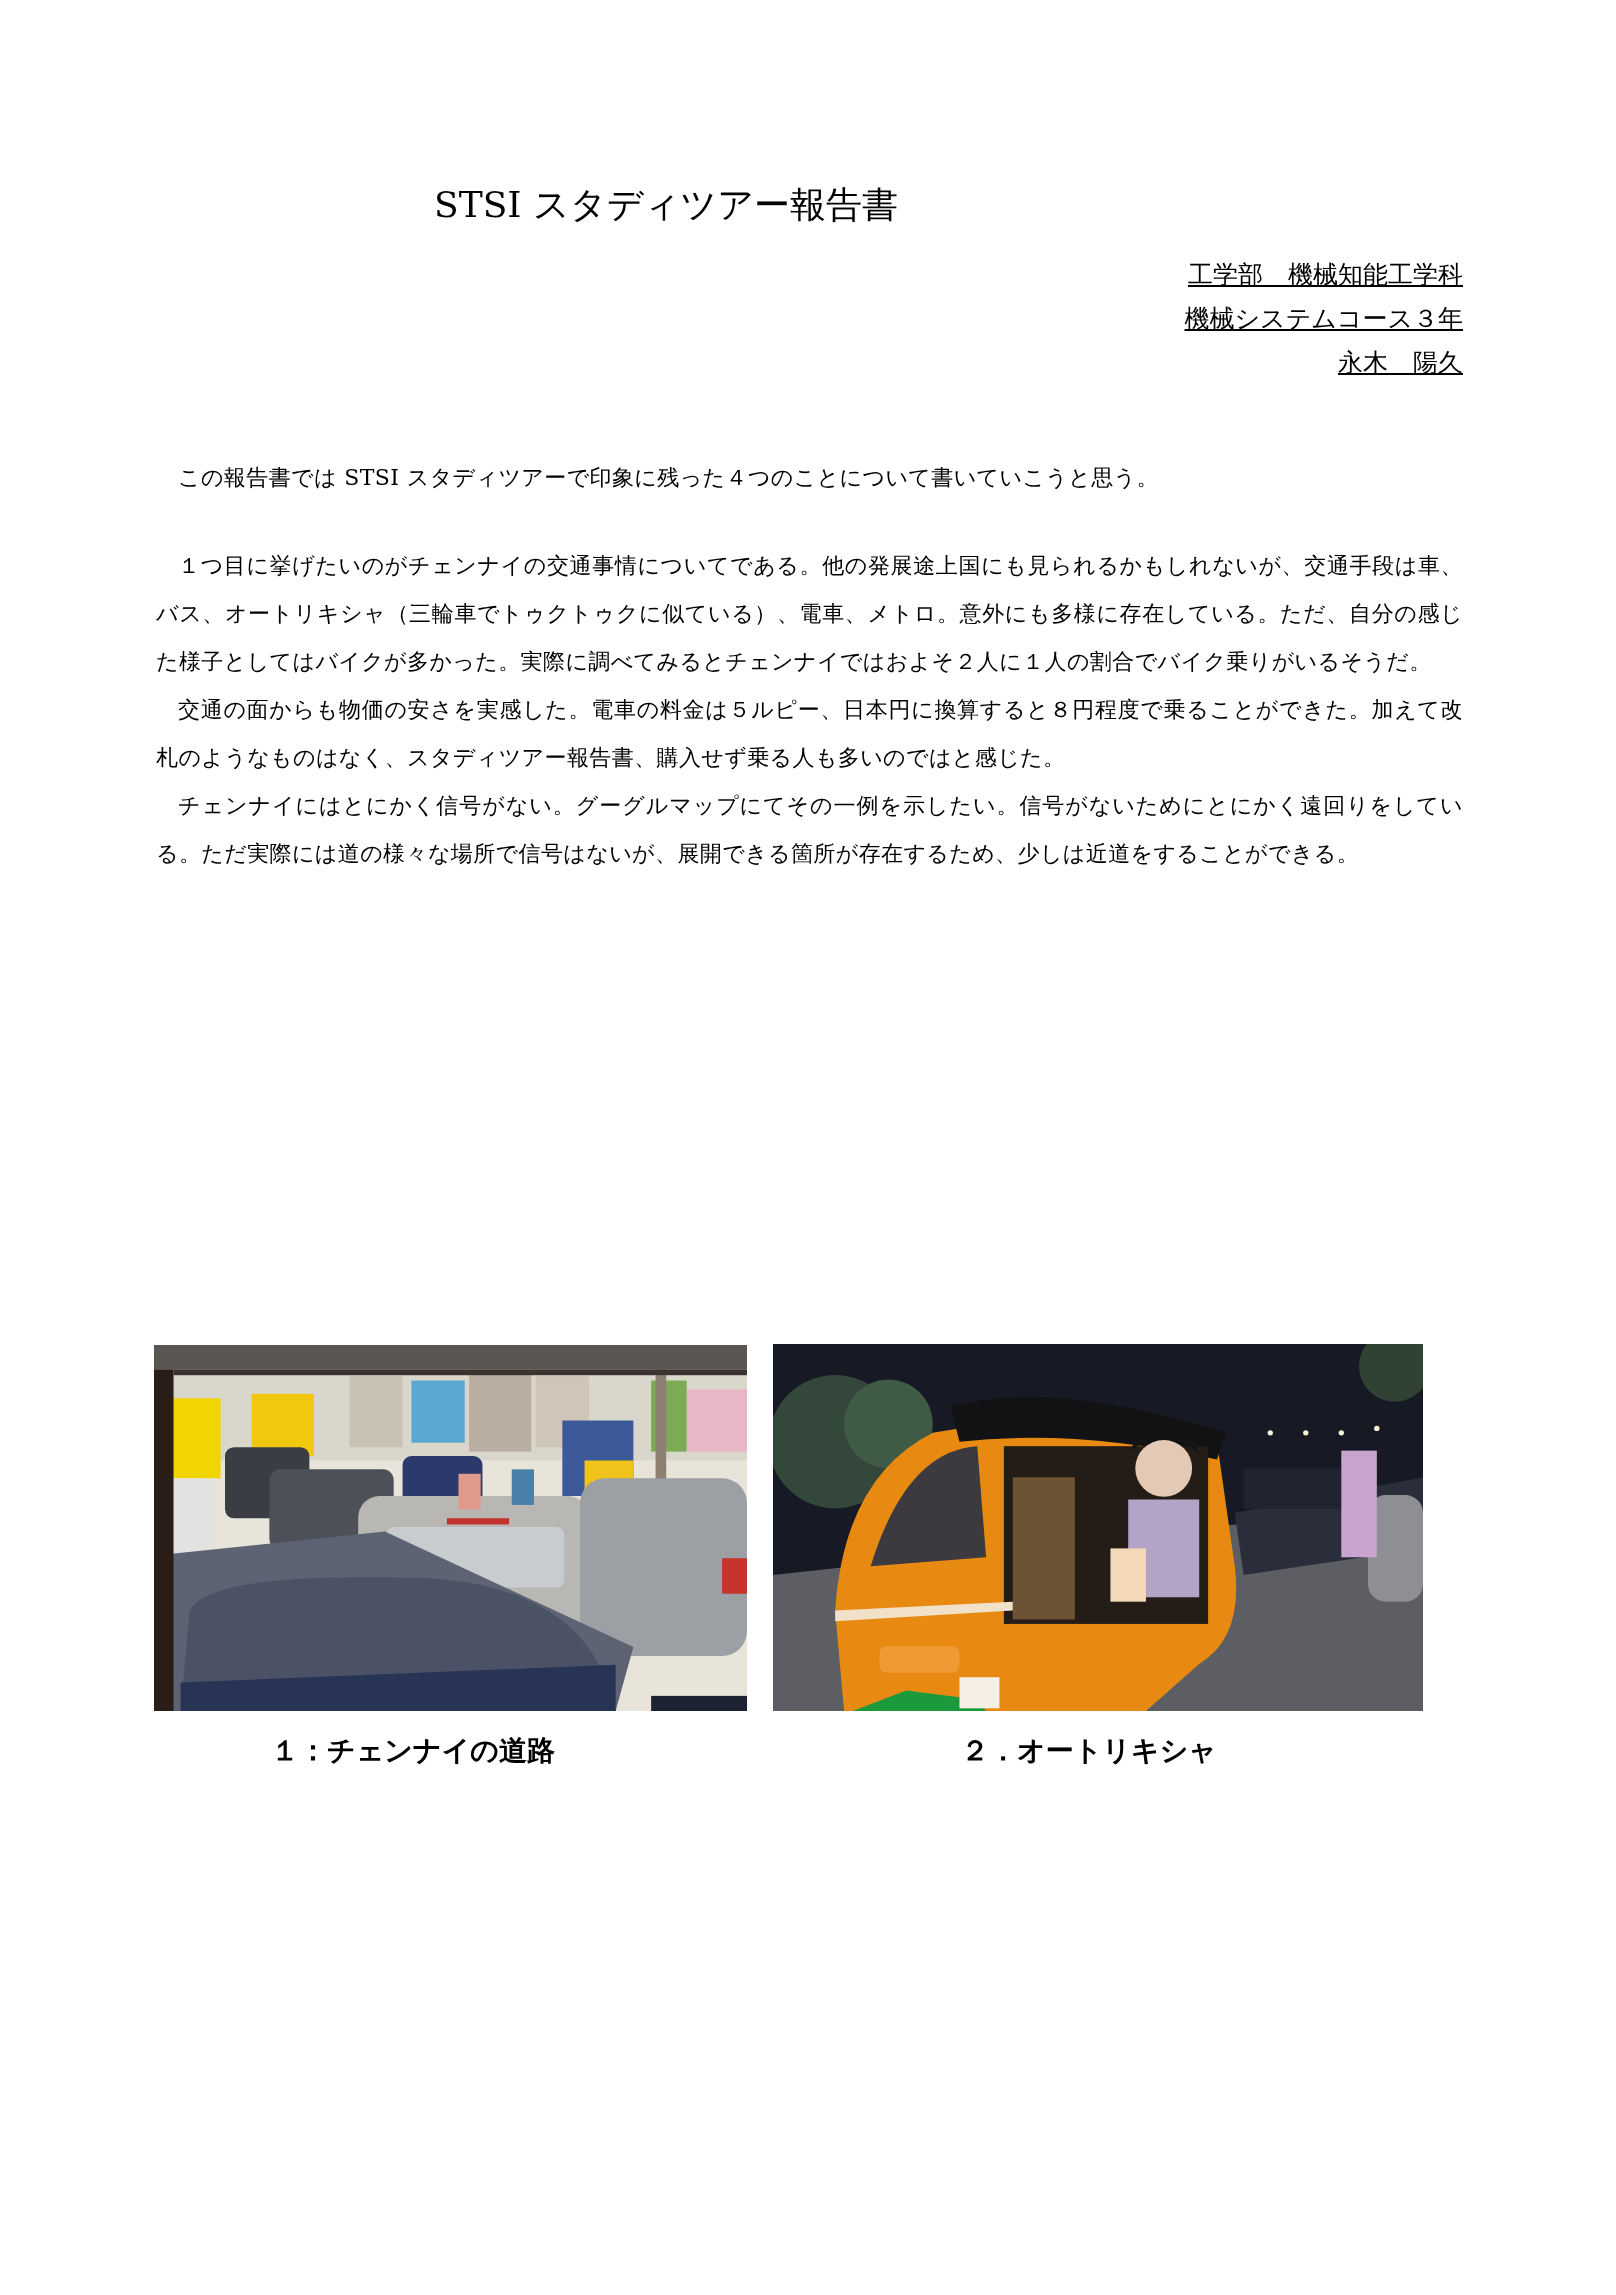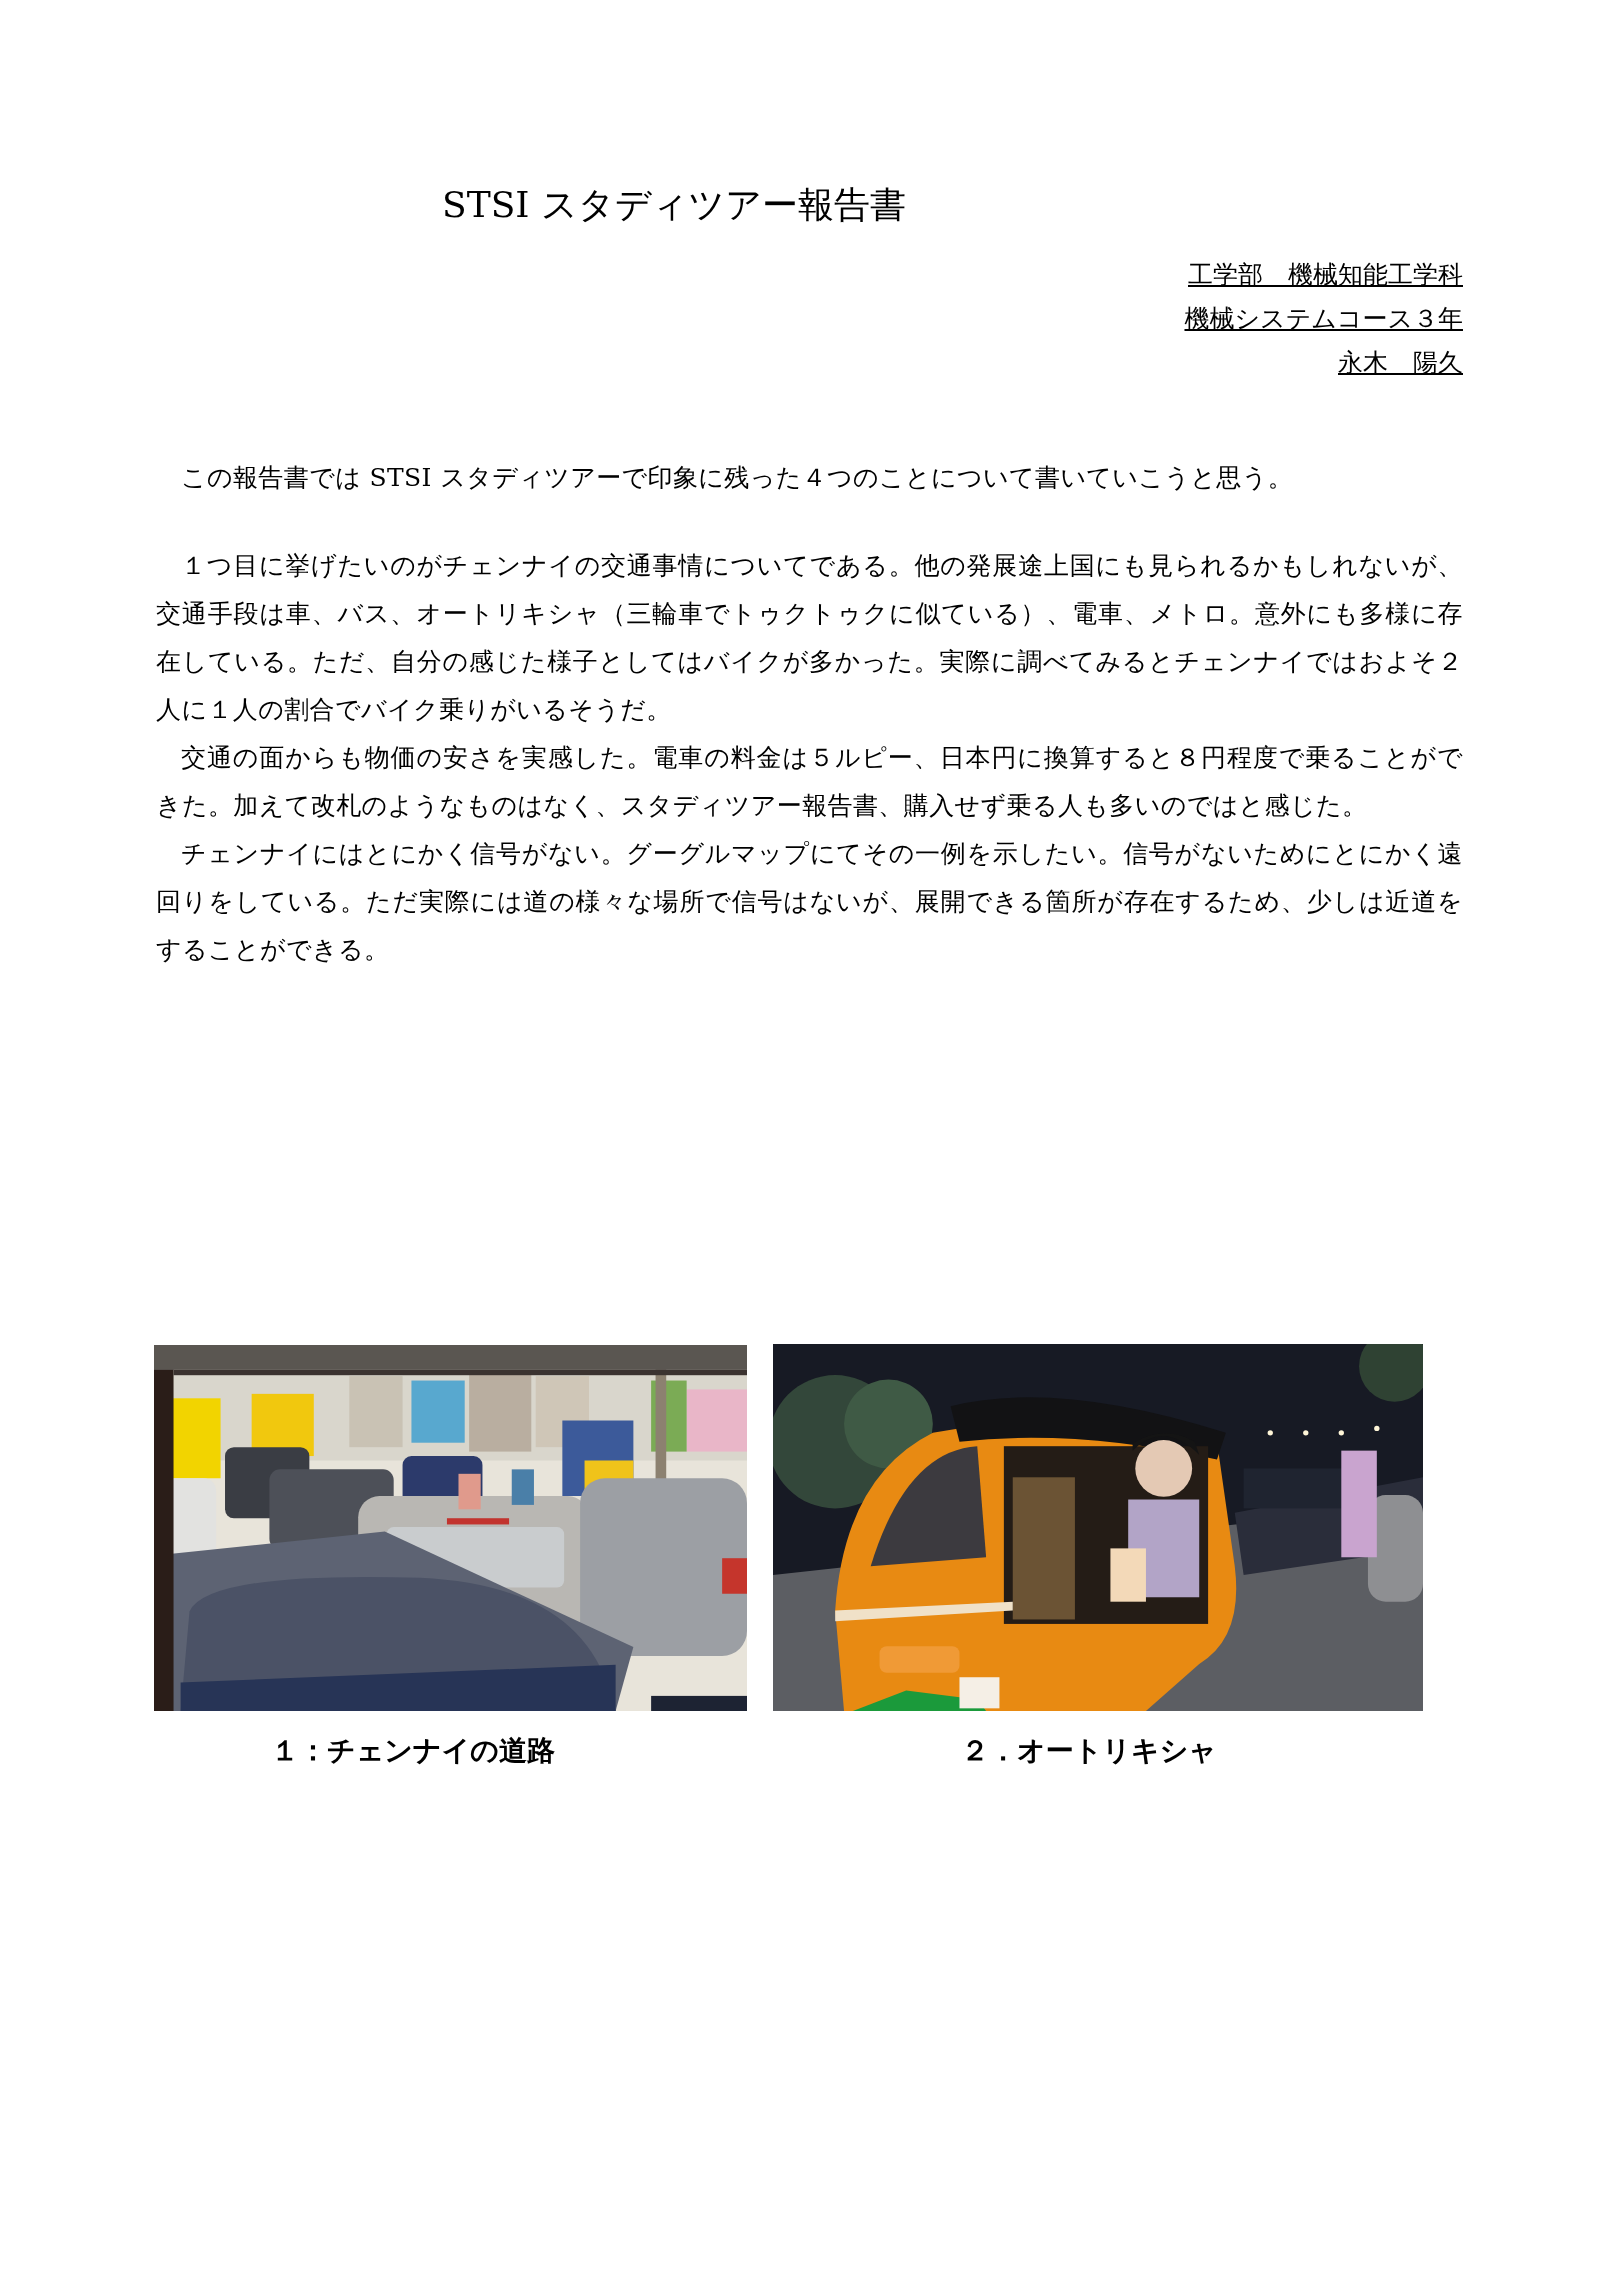--- a/index.html
+++ b/index.html
@@ -1,23 +1,23 @@
 <!DOCTYPE html>
 <html style="font-size:14px"><head>
 <meta charset="utf-8">
 <style>
   html, body { margin: 0; padding: 0; background: #ffffff; }
   body { width: 1616px; height: 2295px; position: relative; overflow: hidden;
          font-family: "DejaVu Serif", "Liberation Serif", serif; color: #000; }
-  .title { position: absolute; left: 8px; width: 1332px; top: 178px; text-align: center;
+  .title { position: absolute; left: 0; width: 1332px; top: 178px; text-align: center;
            font-size: 36px; line-height: 53px; letter-spacing: 0px; }
   .affil { position: absolute; right: 153px; top: 253px; text-align: right;
            font-size: 25px; line-height: 44px; }
   .affil div { white-space: nowrap; text-decoration: underline; }
-  .body-text { position: absolute; left: 156px; width: 1307px; font-size: 25px;
+  .body-text { position: absolute; left: 156px; width: 1307px; font-size: 22px;
                line-height: 48px; letter-spacing: 0.4px; text-align: justify; }
   .body-text p { margin: 0; text-indent: 1em; }
   .intro { top: 454px; }
   .main { top: 542px; }
   .photo { position: absolute; overflow: hidden; }
   .photo svg { display: block; width: 100%; height: 100%; }
   .p1 { left: 154px; top: 1345px; width: 593px; height: 366px; }
   .p2 { left: 773px; top: 1344px; width: 650px; height: 367px; }
   .caption { position: absolute; top: 1730px; font-family: "DejaVu Sans", "Liberation Sans", sans-serif;
              font-weight: bold; font-size: 28px; line-height: 41px; white-space: nowrap; }

